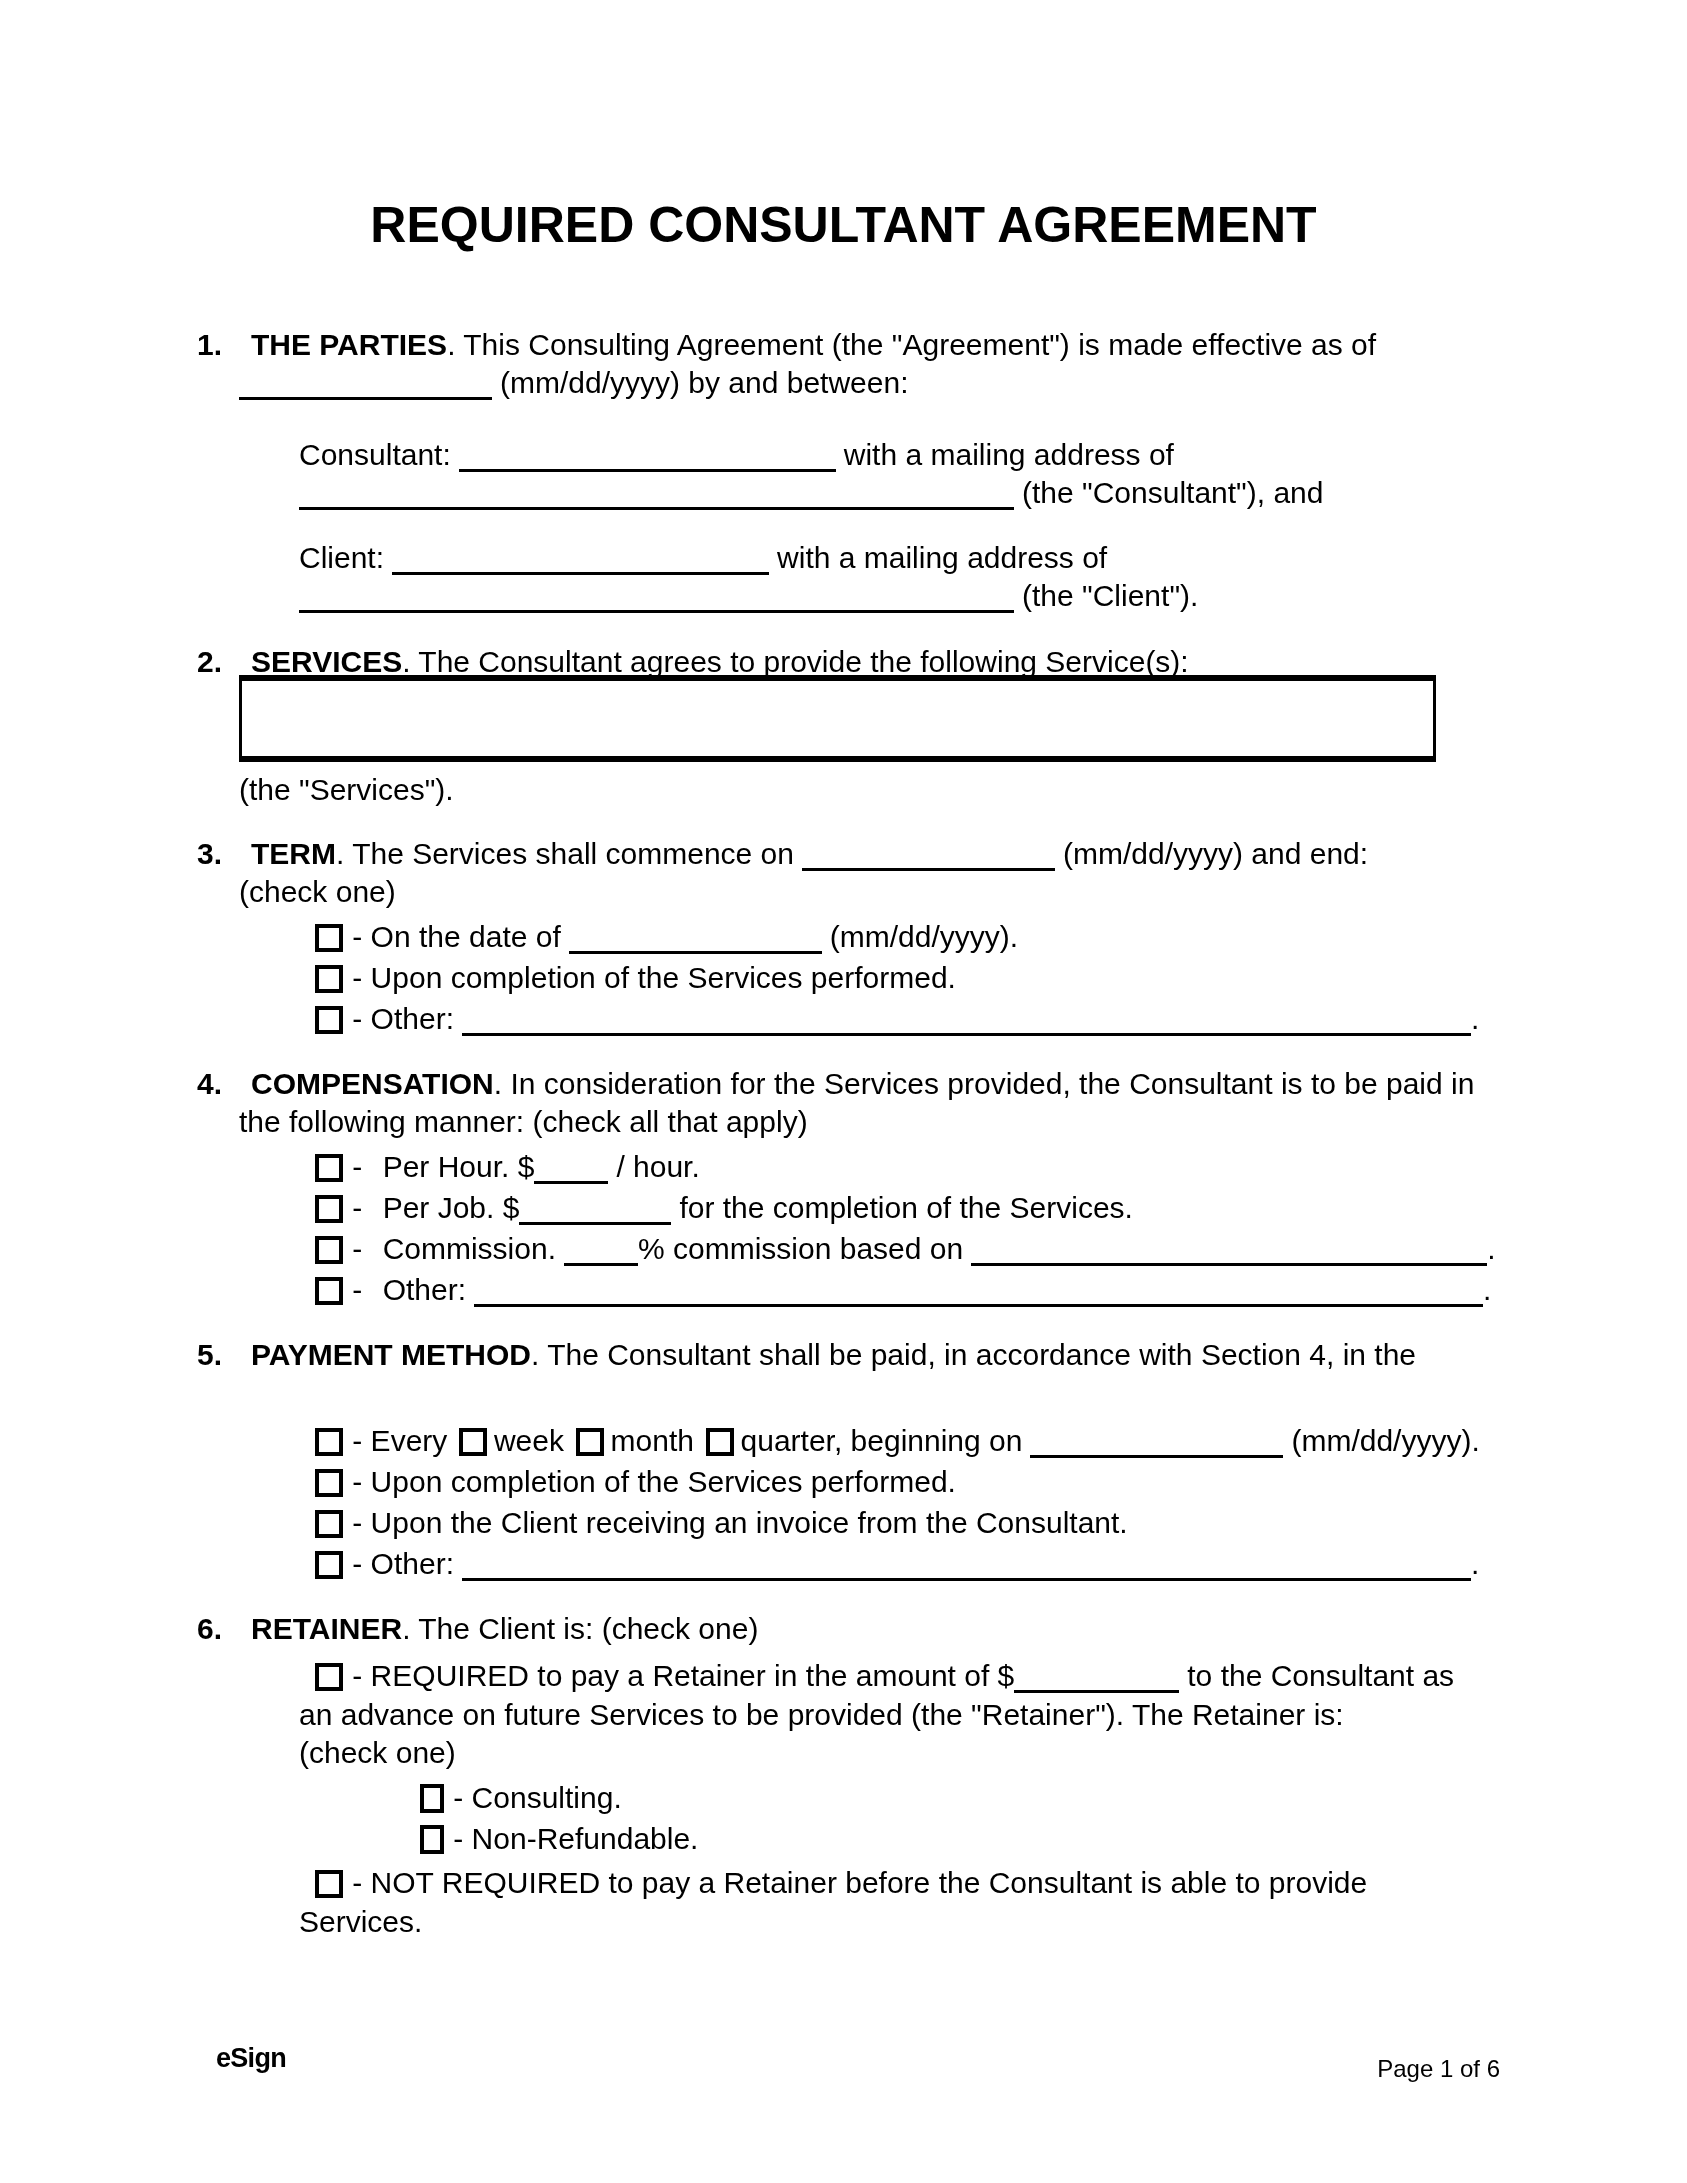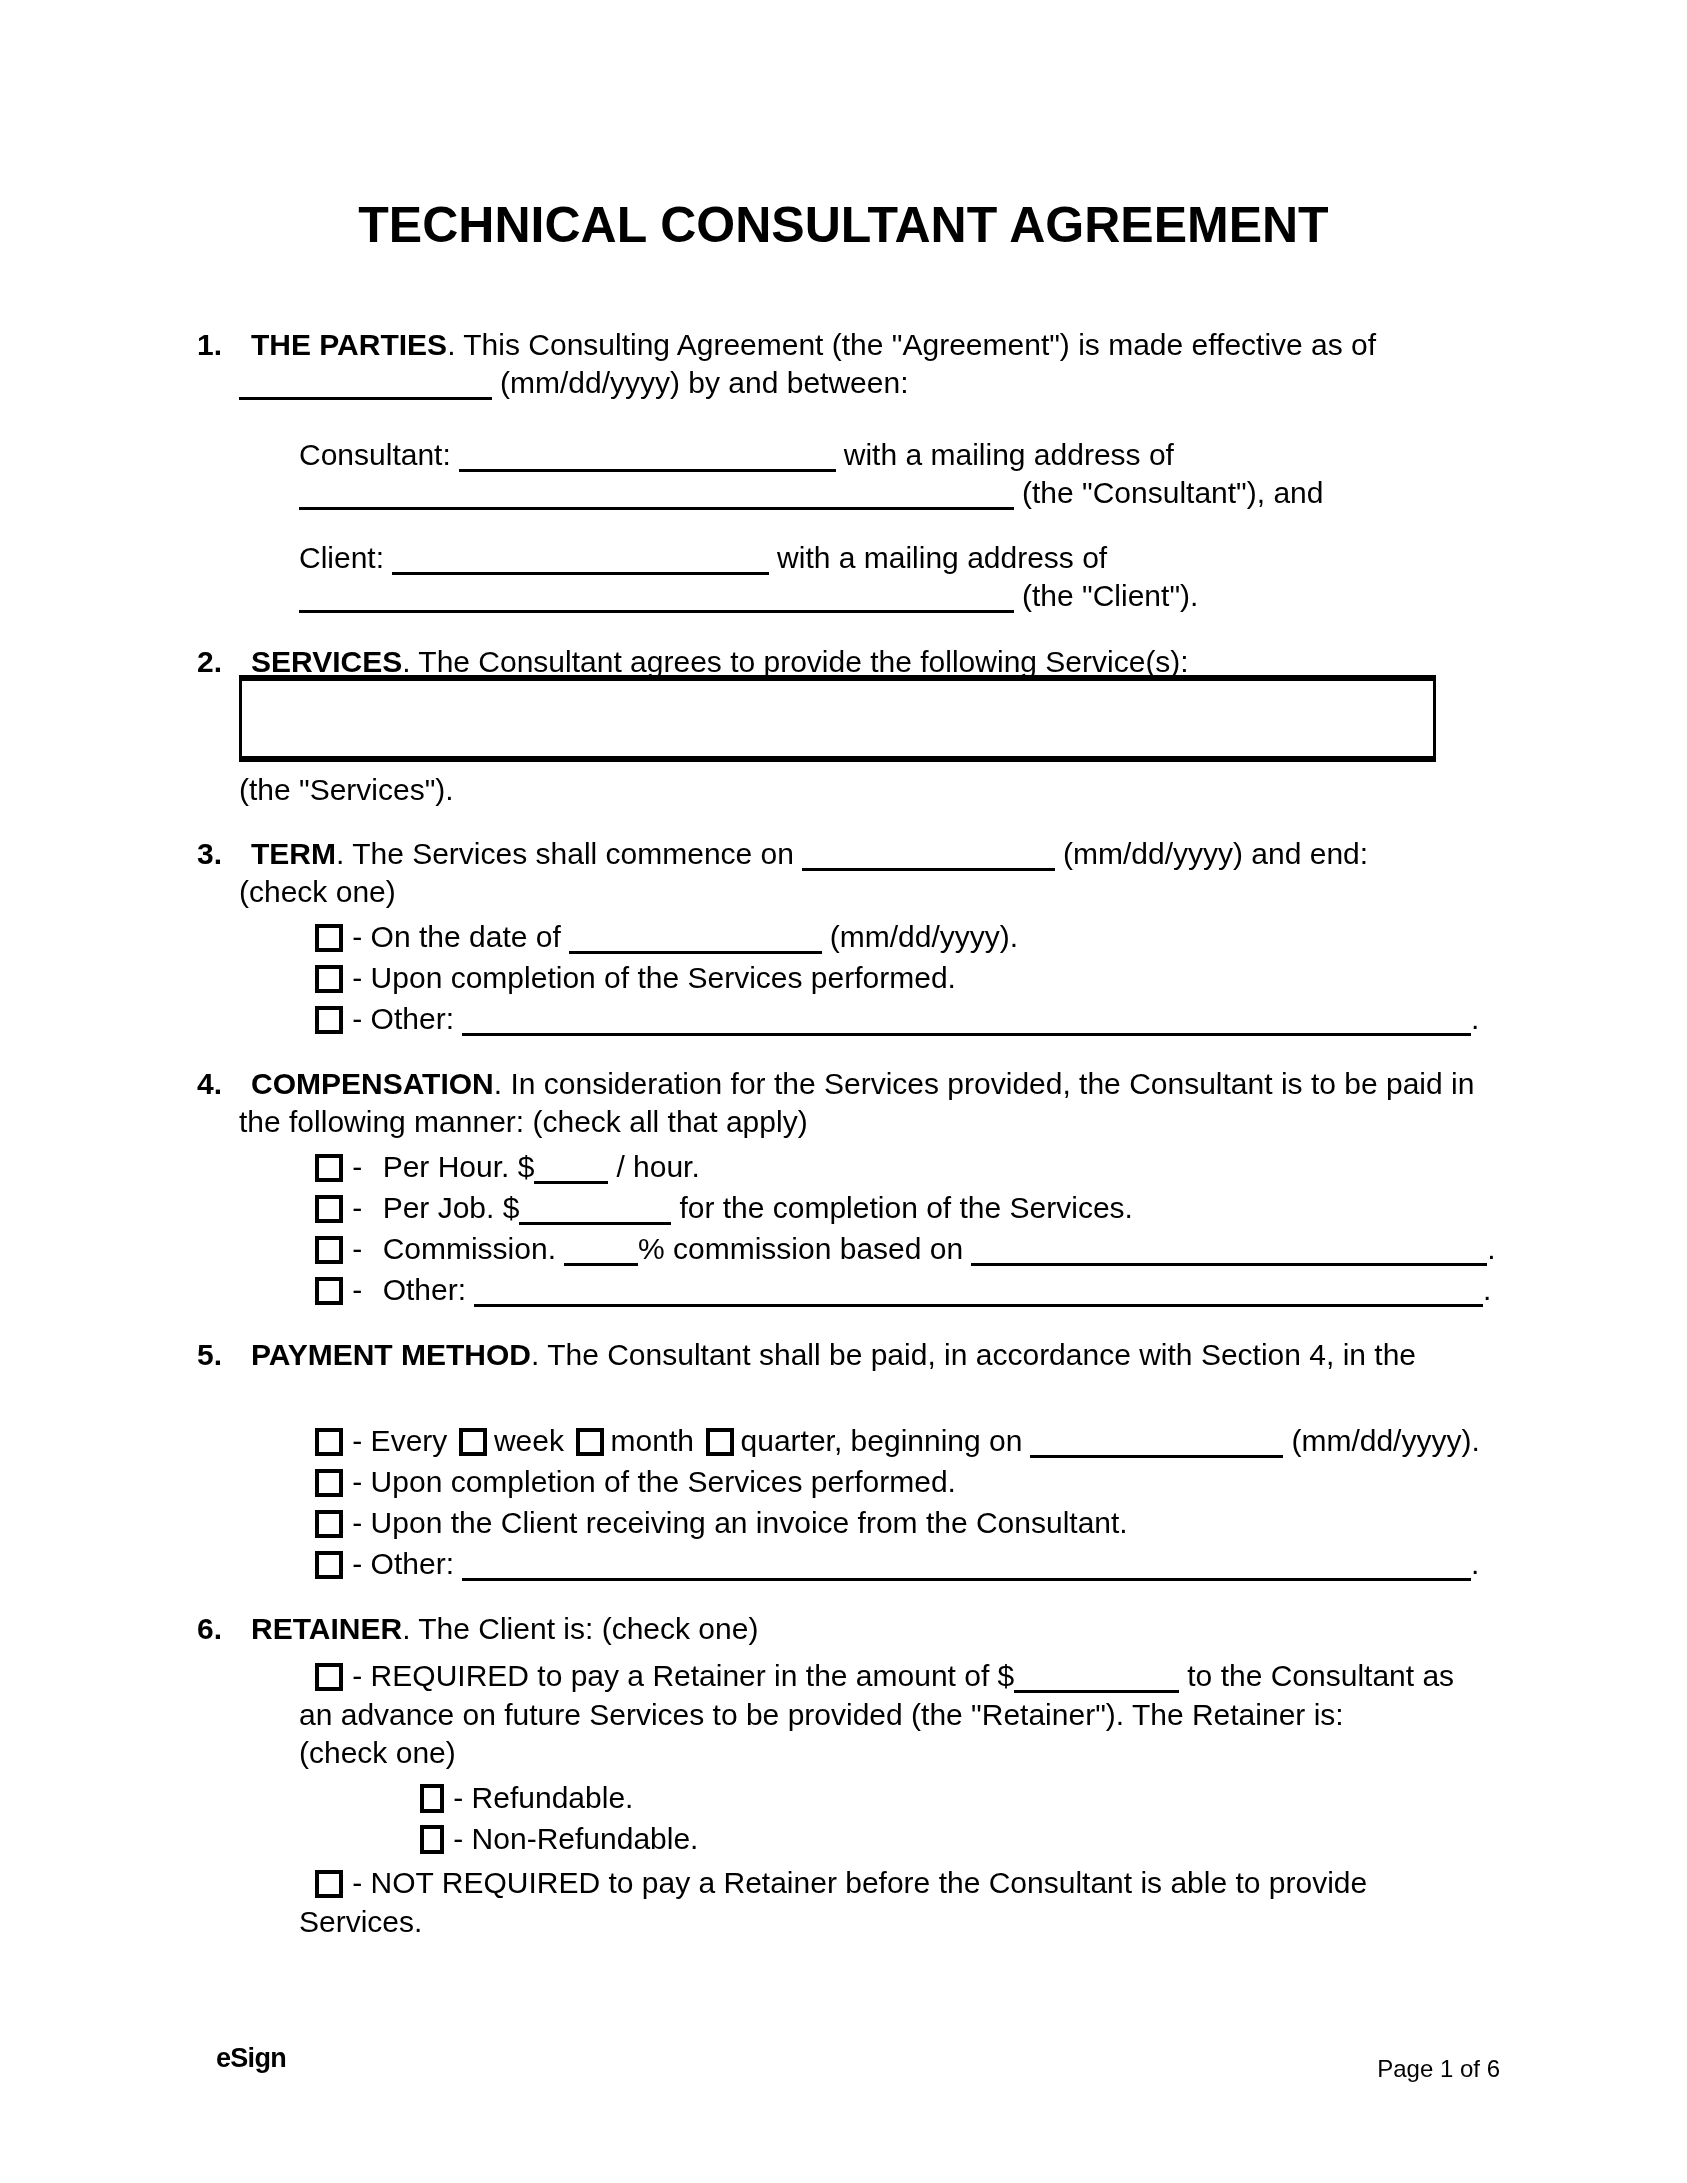--- a/index.html
+++ b/index.html
@@ -44,21 +44,21 @@
   .svcbox{
     position:absolute;left:239px;top:675px;width:1191px;height:75px;
     border:3.3px solid #000;border-top-width:6px;border-bottom-width:6px;background:#fff;
   }
   .brand{position:absolute;left:216px;top:2043px;font-size:27px;font-weight:bold;letter-spacing:-0.7px;}
   .pagenum{position:absolute;right:187px;top:2055px;font-size:24px;}
 </style>
 </head>
 <body>
 
-<div class="title">TECHNICAL CONSULTANT AGREEMENT</div>
+<div class="title">REQUIRED CONSULTANT AGREEMENT</div>
 
 <div class="sec" style="top:326px">
   <div class="num">1.</div>
   <div class="content">
     <div class="line"><b>THE PARTIES</b><span>. This Consulting Agreement (the "Agreement") is made effective as of</span></div>
     <div class="line"><span class="blank w-date ml0"></span><span>(mm/dd/yyyy) by and between:</span></div>
   </div>
 </div>
 
 <div class="para" style="top:436px">
@@ -134,21 +134,21 @@
   </div>
 </div>
 
 <div class="opts" style="top:1655px">
   <div class="opt"><span class="cb"></span><span>- REQUIRED to pay a Retainer in the amount of $</span><span class="blank w-ret ml0"></span><span>to the Consultant as</span></div>
   <div class="line cont"><span>an advance on future Services to be provided (the "Retainer"). The Retainer is:</span></div>
   <div class="line cont"><span>(check one)</span></div>
 </div>
 
 <div class="opts" style="left:404px;top:1777px">
-  <div class="opt"><span class="cb sub"></span><span>- Refundable.</span></div>
+  <div class="opt"><span class="cb sub"></span><span>- Consulting.</span></div>
   <div class="opt"><span class="cb sub"></span><span>- Non-Refundable.</span></div>
 </div>
 
 <div class="opts" style="top:1862px">
   <div class="opt"><span class="cb"></span><span>- NOT REQUIRED to pay a Retainer before the Consultant is able to provide</span></div>
   <div class="line cont"><span>Services.</span></div>
 </div>
 
 <div class="brand">eSign</div>
 <div class="pagenum">Page 1 of 6</div>

